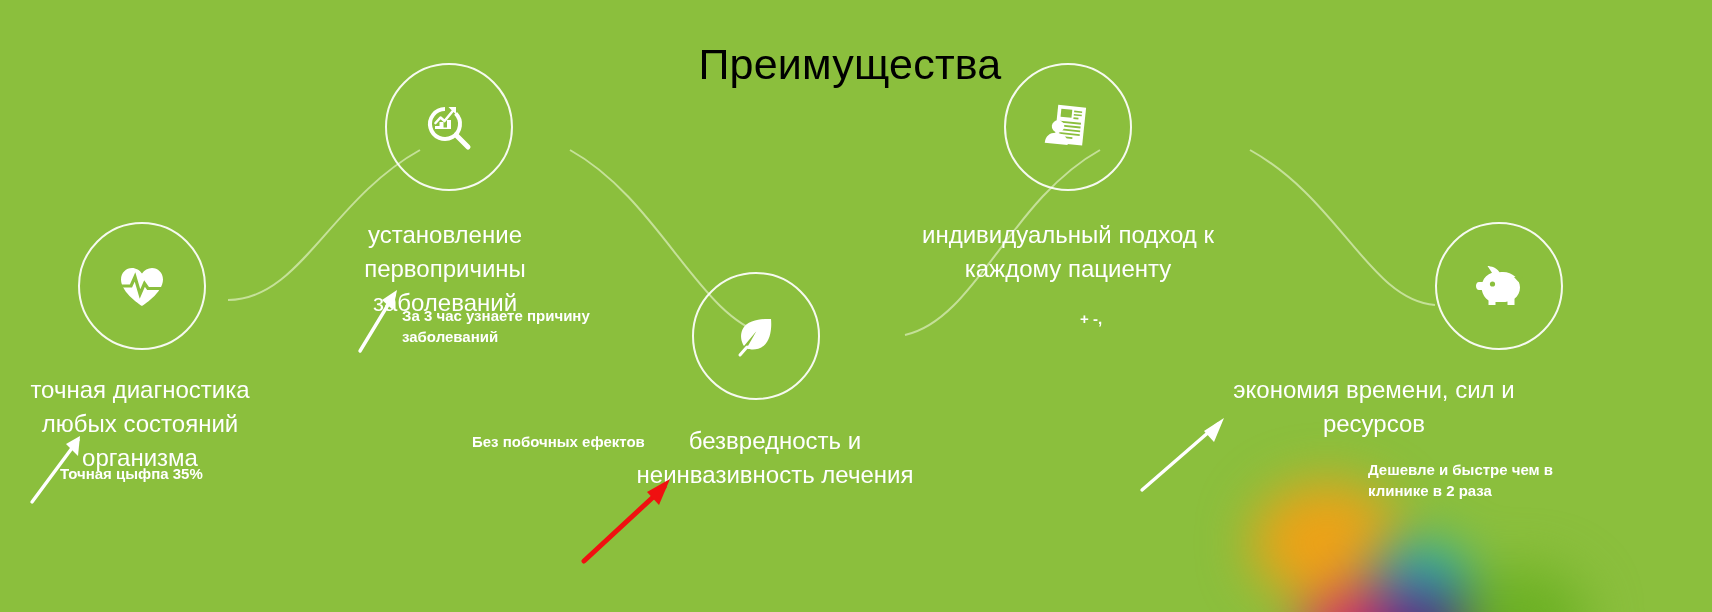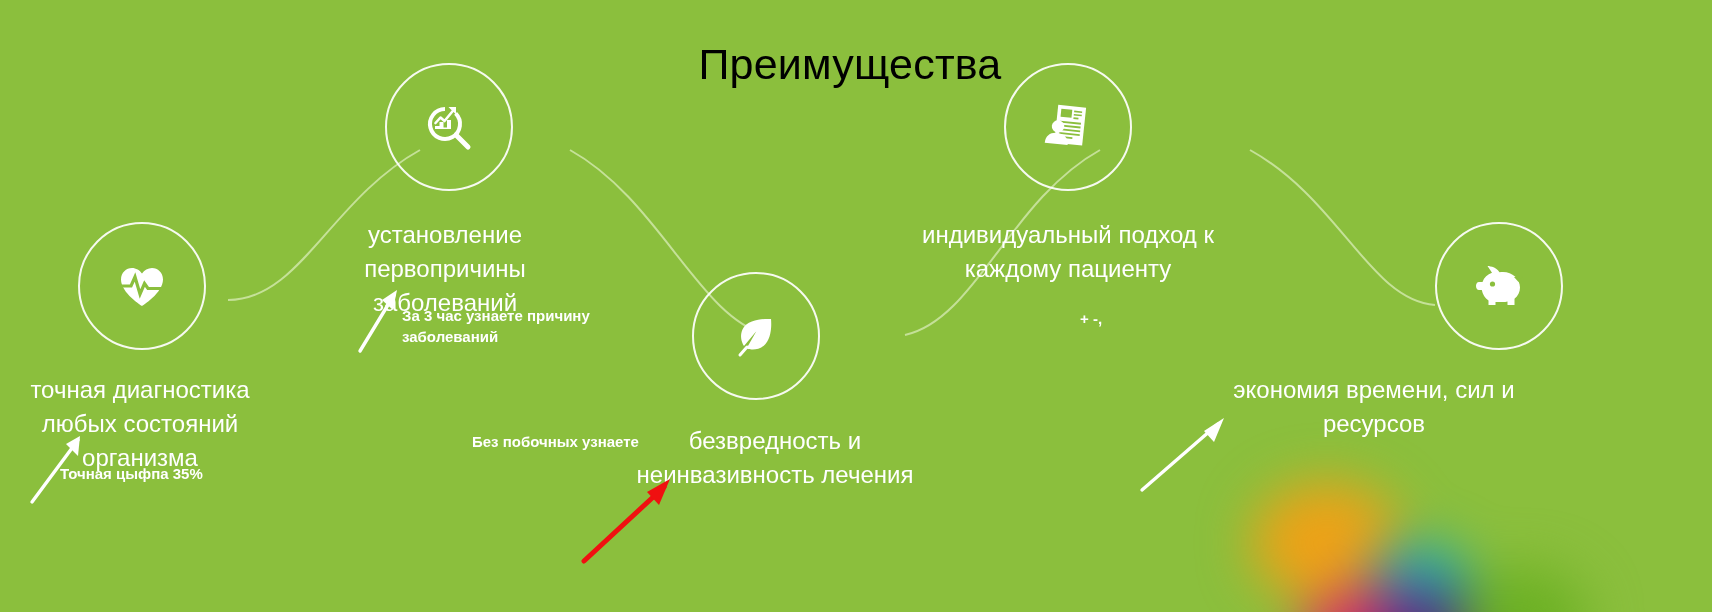--- a/index.html
+++ b/index.html
@@ -185,24 +185,25 @@
   <div class="caption" style="left:625px; top:424px; width:300px;">безвредность и неинвазивность лечения</div>
 
   <div class="caption" style="left:918px; top:218px; width:300px;">индивидуальный подход к каждому пациенту</div>
 
   <div class="caption" style="left:1224px; top:373px; width:300px;">экономия времени, сил и ресурсов</div>
 
   <div class="note" style="left:60px; top:463px; width:240px;">Точная цыфпа 35%</div>
 
   <div class="note" style="left:402px; top:305px; width:225px;">За 3 час узнаете причину заболеваний</div>
 
-  <div class="note" style="left:472px; top:431px; width:220px;">Без побочных узнаете</div>
+  <div class="note" style="left:472px; top:431px; width:220px;">Без побочных ефектов</div>
 
   <div class="note" style="left:1080px; top:308px; width:120px;">+ -,</div>
 
+  <div class="note" style="left:1368px; top:459px; width:240px;">Дешевле и быстре чем в клинике в 2 раза</div>
 
   <svg class="arrow" style="left:20px; top:430px;" width="90" height="80" viewBox="0 0 90 80">
     <path fill="none" stroke="#ffffff" stroke-width="3.4" stroke-linecap="round" d="M12,72 L58,10"></path>
     <path fill="#ffffff" d="M60,6 L58,26 L46,14 Z"></path>
   </svg>
 
   <svg class="arrow" style="left:348px; top:283px;" width="90" height="75" viewBox="0 0 90 75">
     <path fill="none" stroke="#ffffff" stroke-width="3.4" stroke-linecap="round" d="M12,68 L46,12"></path>
     <path fill="#ffffff" d="M49,7 L45,27 L34,17 Z"></path>
   </svg>

